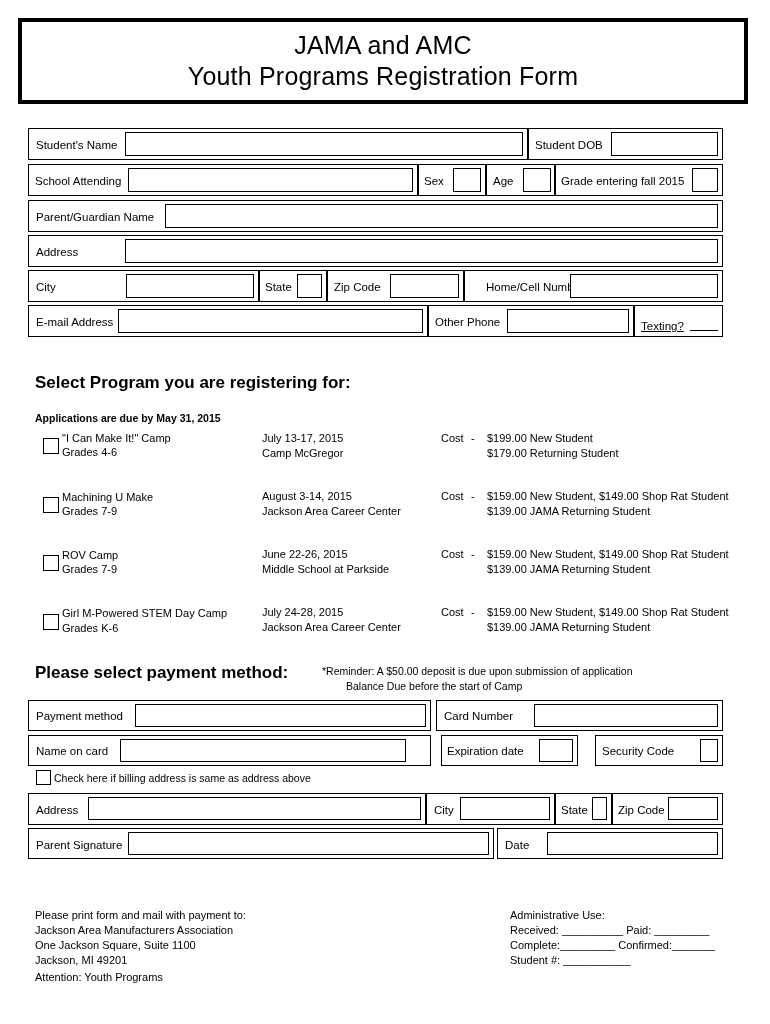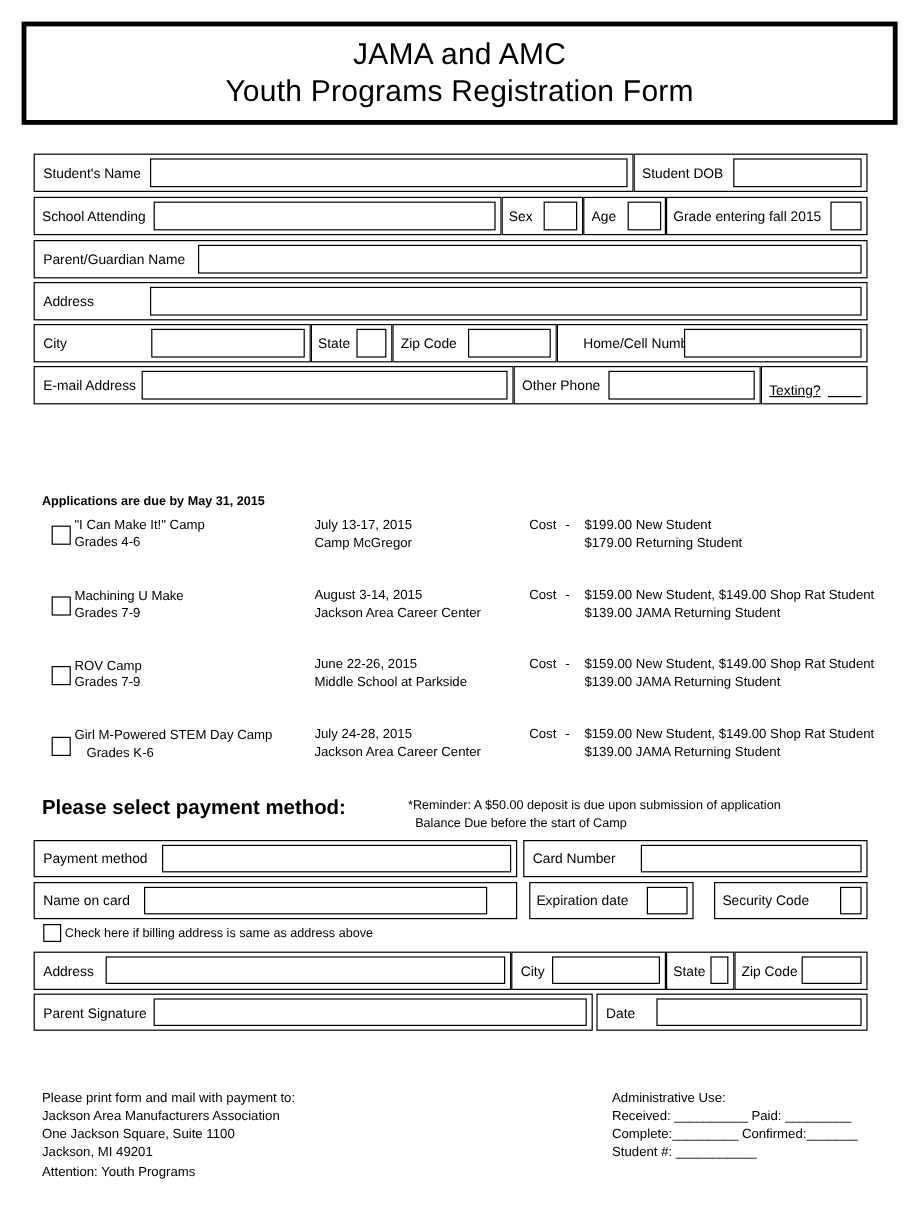--- a/index.html
+++ b/index.html
@@ -168,20 +168,21 @@
   <div class="fld" style="left:118px; top:309px; width:305px; height:24px;"></div>
 
   <div class="bx" style="left:428px; top:305px; width:206px; height:32px;"></div>
   <div class="lbl" style="left:435px; top:315px;">Other Phone</div>
   <div class="fld" style="left:507px; top:309px; width:122px; height:24px;"></div>
 
   <div class="bx" style="left:634px; top:305px; width:89px; height:32px;"></div>
   <div class="lbl" style="left:641px; top:319px;text-decoration:underline;">Texting?</div>
   <div class="u-line" style="left:690px; top:330px; width:28px;"></div>
 
+  <div class="sec-head" style="left:35px; top:373px;">Select Program you are registering for:</div>
   <div class="sub-bold" style="left:35px; top:412px;">Applications are due by May 31, 2015</div>
 
   <div class="chk" style="left:43px; top:438px;"></div>
   <div class="txt" style="left:62px; top:431px;">"I Can Make It!" Camp</div>
   <div class="txt" style="left:62px; top:445px;">Grades 4-6</div>
   <div class="txt" style="left:262px; top:431px;">July 13-17, 2015</div>
   <div class="txt" style="left:262px; top:446px;">Camp McGregor</div>
   <div class="txt" style="left:441px; top:431px;">Cost</div>
   <div class="txt" style="left:471px; top:431px;">-</div>
   <div class="txt" style="left:487px; top:431px;">$199.00 New Student</div>
@@ -202,30 +203,30 @@
   <div class="txt" style="left:62px; top:562px;">Grades 7-9</div>
   <div class="txt" style="left:262px; top:547px;">June 22-26, 2015</div>
   <div class="txt" style="left:262px; top:562px;">Middle School at Parkside</div>
   <div class="txt" style="left:441px; top:547px;">Cost</div>
   <div class="txt" style="left:471px; top:547px;">-</div>
   <div class="txt" style="left:487px; top:547px;">$159.00 New Student,  $149.00 Shop Rat Student</div>
   <div class="txt" style="left:487px; top:562px;">$139.00 JAMA Returning Student</div>
 
   <div class="chk" style="left:43px; top:614px;"></div>
   <div class="txt" style="left:62px; top:606px;">Girl M-Powered STEM Day Camp</div>
-  <div class="txt" style="left:72px; top:621px;">Grades K-6</div>
+  <div class="txt" style="left:62px; top:621px;">Grades K-6</div>
   <div class="txt" style="left:262px; top:605px;">July 24-28, 2015</div>
   <div class="txt" style="left:262px; top:620px;">Jackson Area Career Center</div>
   <div class="txt" style="left:441px; top:605px;">Cost</div>
   <div class="txt" style="left:471px; top:605px;">-</div>
   <div class="txt" style="left:487px; top:605px;">$159.00 New Student,  $149.00 Shop Rat Student</div>
   <div class="txt" style="left:487px; top:620px;">$139.00 JAMA Returning Student</div>
 
   <div class="sec-head" style="left:35px; top:663px;">Please select payment method:</div>
-  <div class="txt-sm" style="left:340px; top:664px;">*Reminder: A $50.00 deposit is due upon submission of application</div>
+  <div class="txt-sm" style="left:322px; top:664px;">*Reminder: A $50.00 deposit is due upon submission of application</div>
   <div class="txt-sm" style="left:346px; top:679px;">Balance Due before the start of Camp</div>
 
   <div class="bx" style="left:28px; top:700px; width:403px; height:31px;"></div>
   <div class="lbl" style="left:36px; top:709px;">Payment method</div>
   <div class="fld" style="left:135px; top:704px; width:291px; height:23px;"></div>
 
   <div class="bx" style="left:436px; top:700px; width:287px; height:31px;"></div>
   <div class="lbl" style="left:444px; top:709px;">Card Number</div>
   <div class="fld" style="left:534px; top:704px; width:184px; height:23px;"></div>
 

